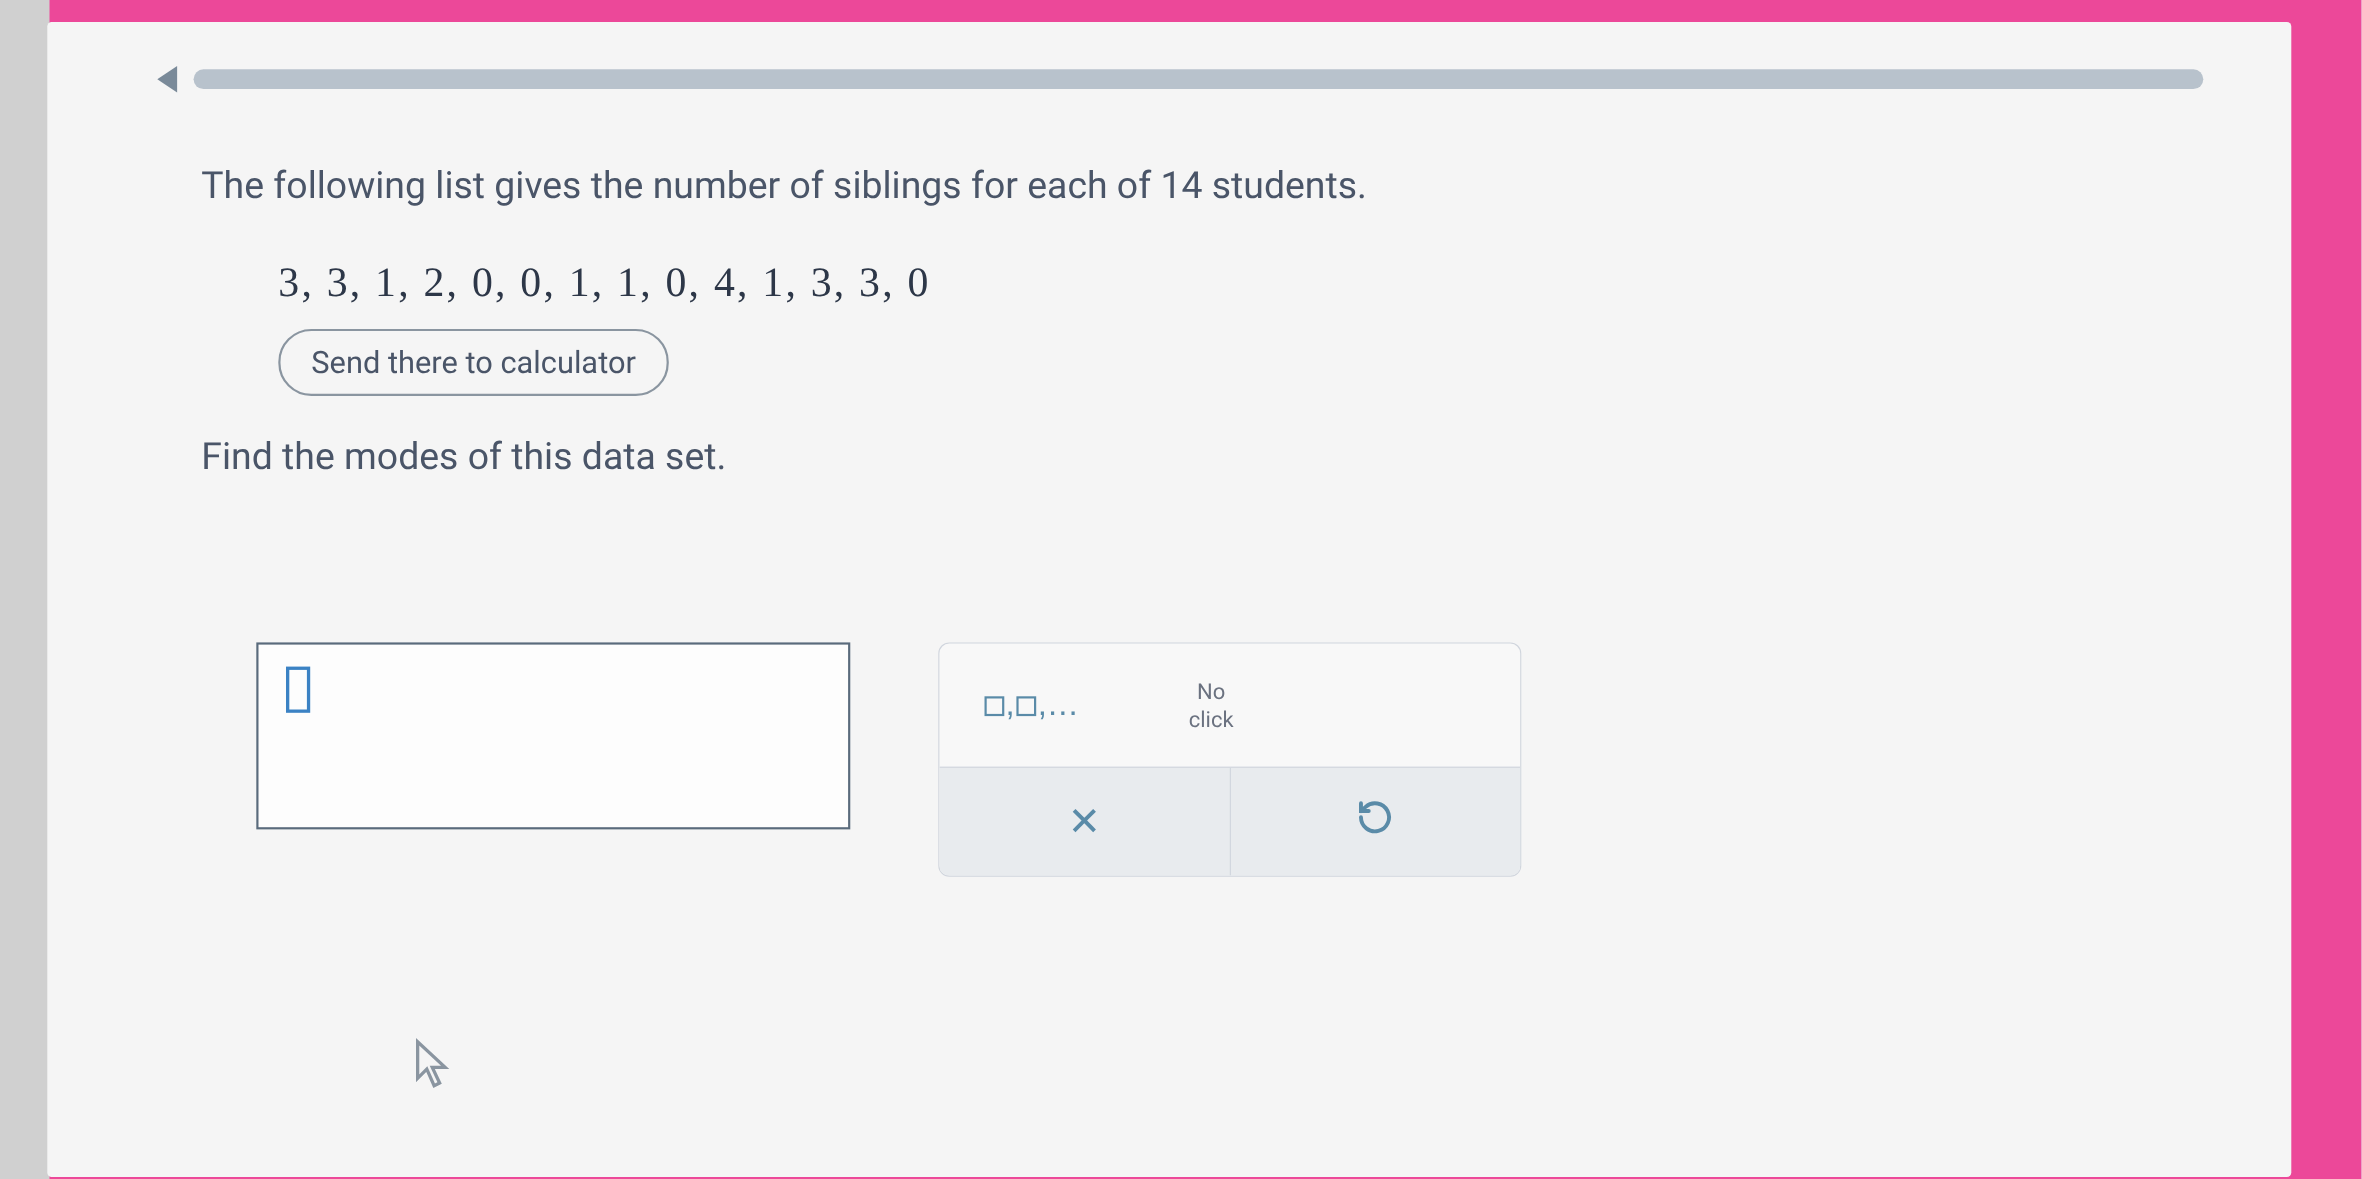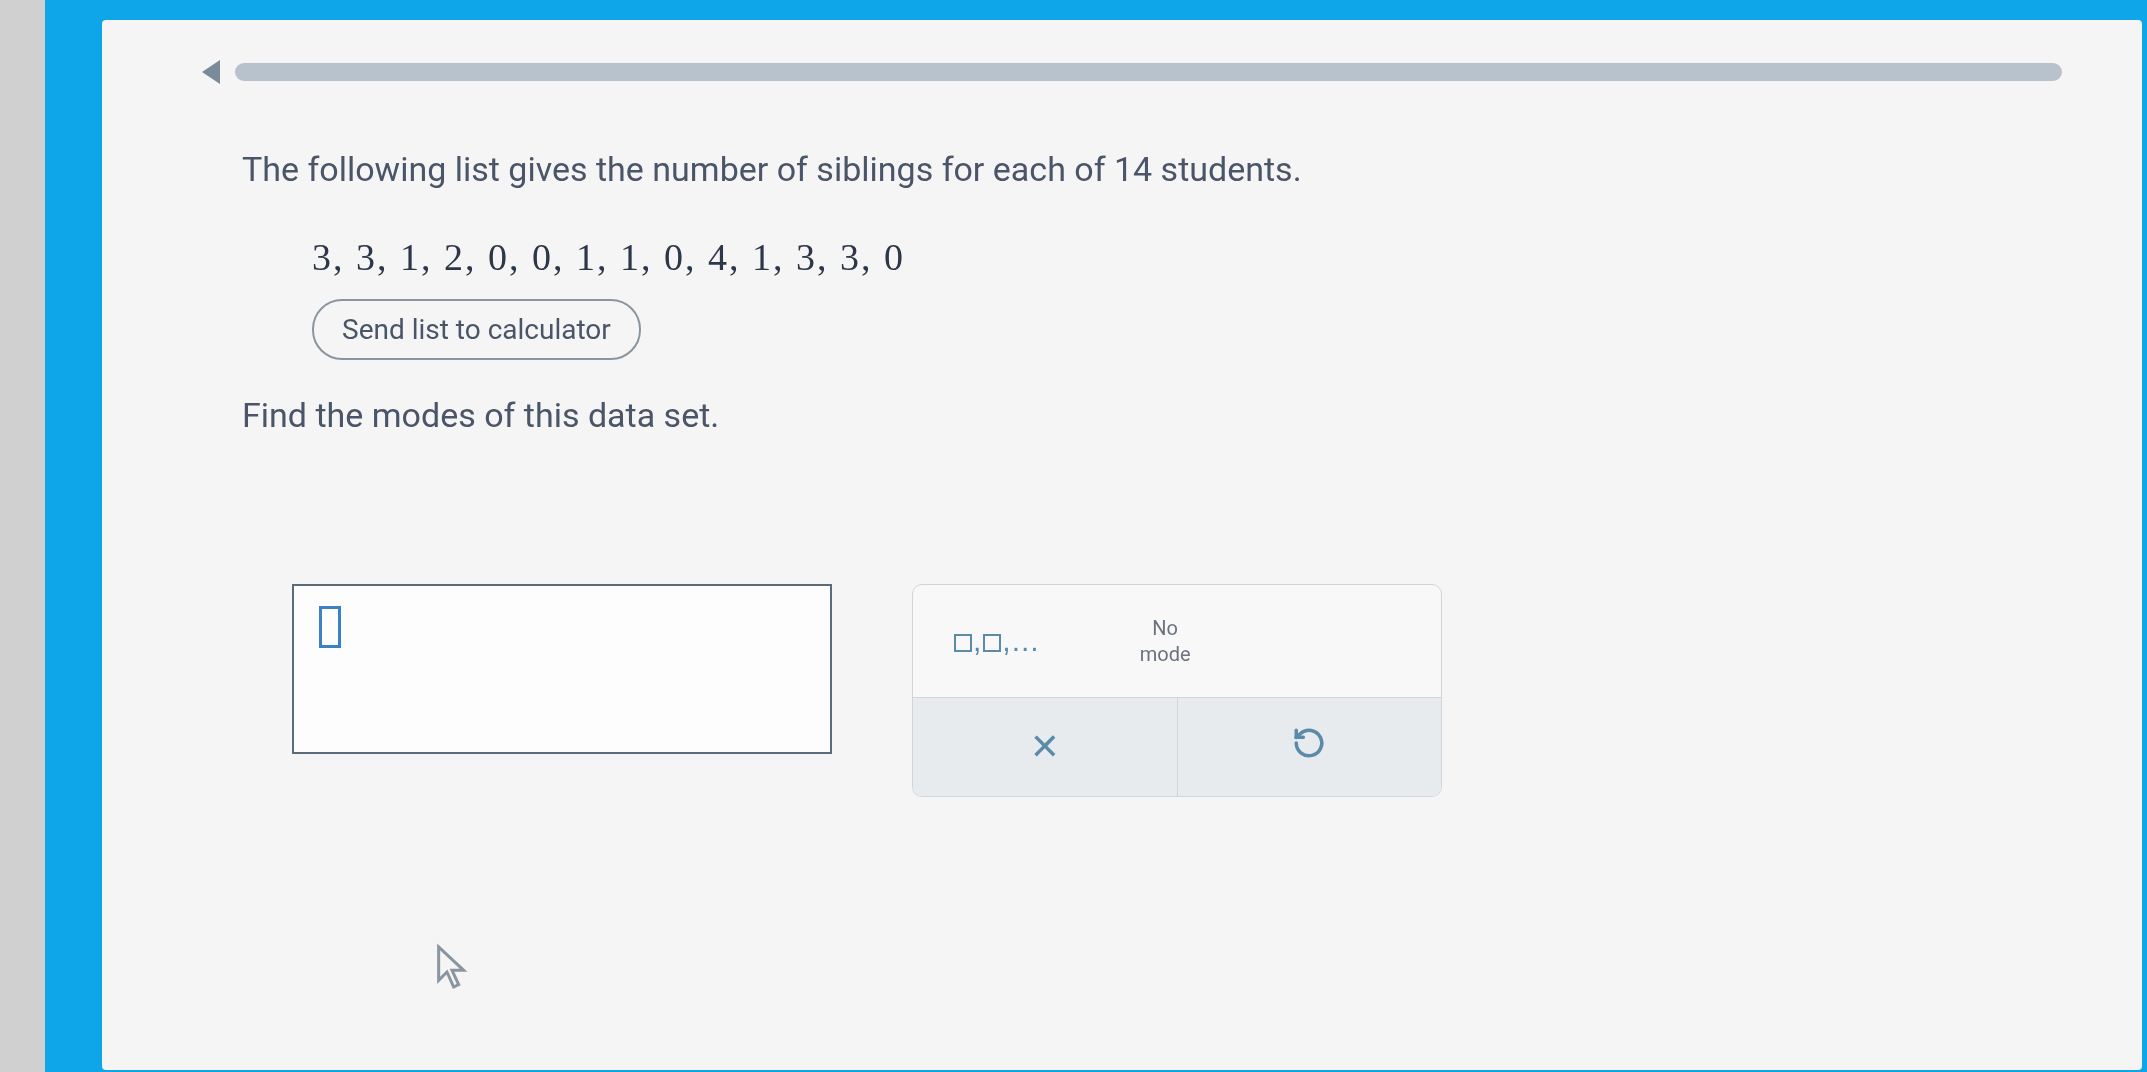--- a/index.html
+++ b/index.html
@@ -10,22 +10,22 @@
     body {
       font-family: -apple-system, BlinkMacSystemFont, "Segoe UI", Roboto, Helvetica, Arial, sans-serif;
       background: #f0f0f0;
       width: 2147px;
       height: 1072px;
       overflow: hidden;
     }
     .outer-frame {
       width: 100%;
       height: 100%;
-      background: #0ea5e9;
-      padding-left: 102px;
+      background: #ec4899;
+      padding-left: 43px;
       padding-top: 20px;
       position: relative;
     }
     .sidebar-strip {
       position: absolute;
       left: 0;
       top: 0;
       bottom: 0;
       width: 45px;
       background: #d0d0d0;
@@ -205,21 +205,21 @@
 
     <div class="scroll-zone">
       <div class="scroll-arrow"></div>
       <div class="scroll-track"></div>
     </div>
 
     <div class="question-text">The following list gives the number of siblings for each of 14 students.</div>
 
     <div class="data-row">
       <div class="data-values">3, 3, 1, 2, 0, 0, 1, 1, 0, 4, 1, 3, 3, 0</div>
-      <button class="send-data-btn">Send list to calculator</button>
+      <button class="send-data-btn">Send there to calculator</button>
     </div>
 
     <div class="instruction">Find the modes of this data set.</div>
 
     <div class="sub-instruction">
       <br>
     </div>
 
     <div class="answer-zone">
 
@@ -227,21 +227,21 @@
         <div class="cursor-placeholder"></div>
       </div>
 
       <div class="toolbox">
         <div class="toolbox-row1">
           <span class="list-tool">
             <span class="box"></span>,<span class="box"></span><span>,...</span>
           </span>
           <span class="no-mode-btn">
             <span>No</span><br>
-            <span>mode</span>
+            <span>click</span>
           </span>
         </div>
         <div class="toolbox-row2">
           <div class="tool-btn">
             <span class="x-icon">✕</span>
           </div>
           <div class="tool-btn">
             <span class="undo-icon">
               <svg viewBox="0 0 24 24" fill="none" stroke="#5a8ba8" stroke-width="2.5" stroke-linecap="round">
                 <path d="M3 12a9 9 0 1 0 3-6.7L3 8"></path>

